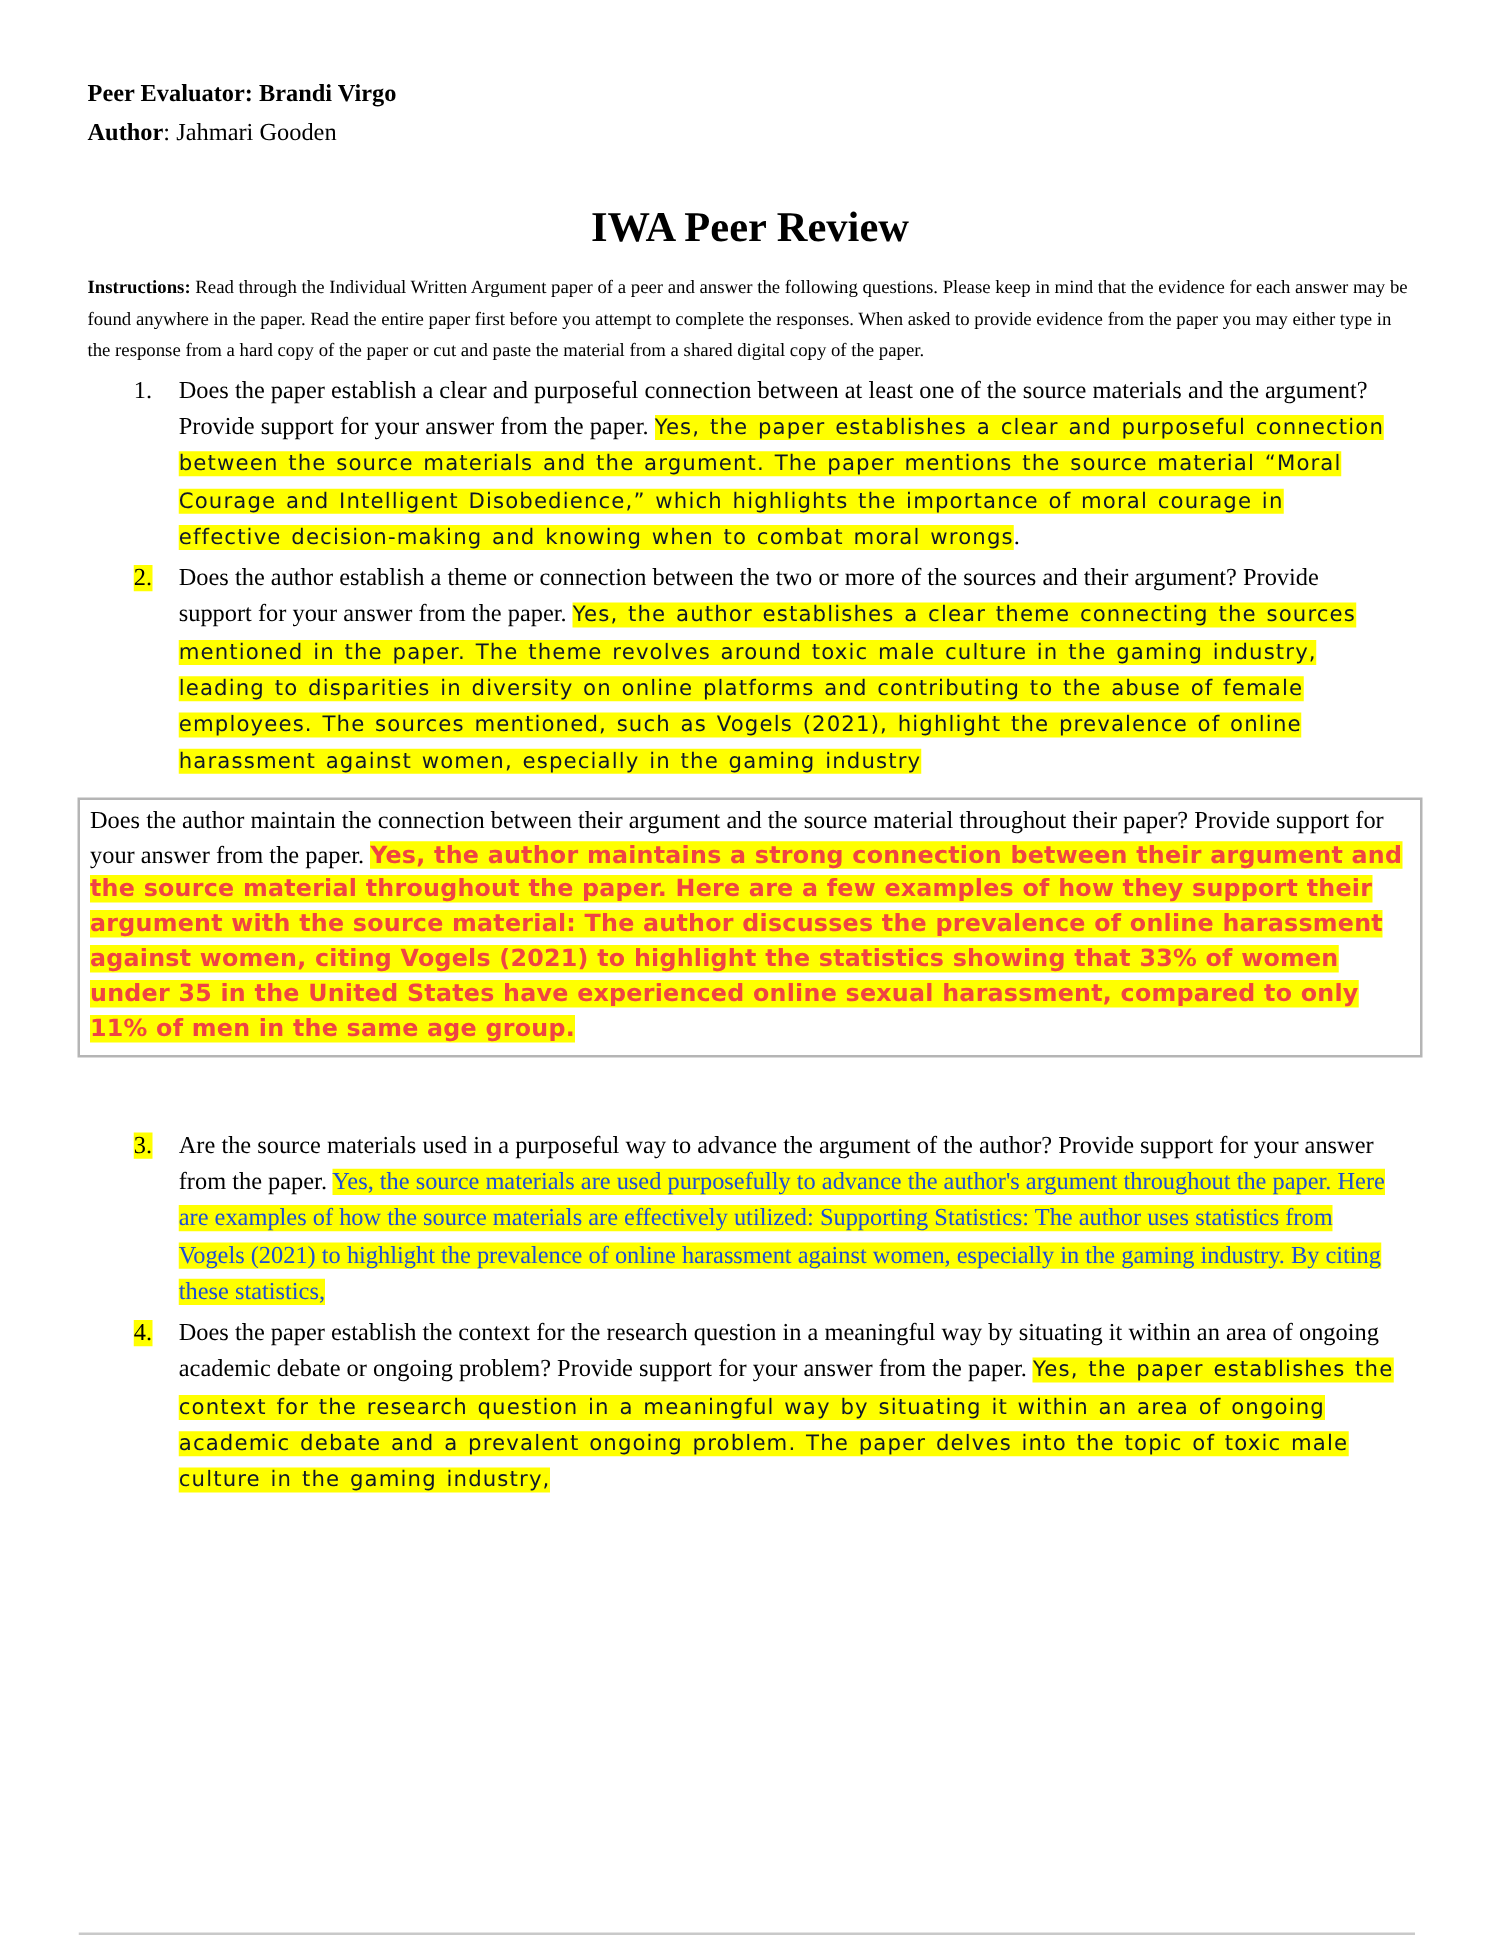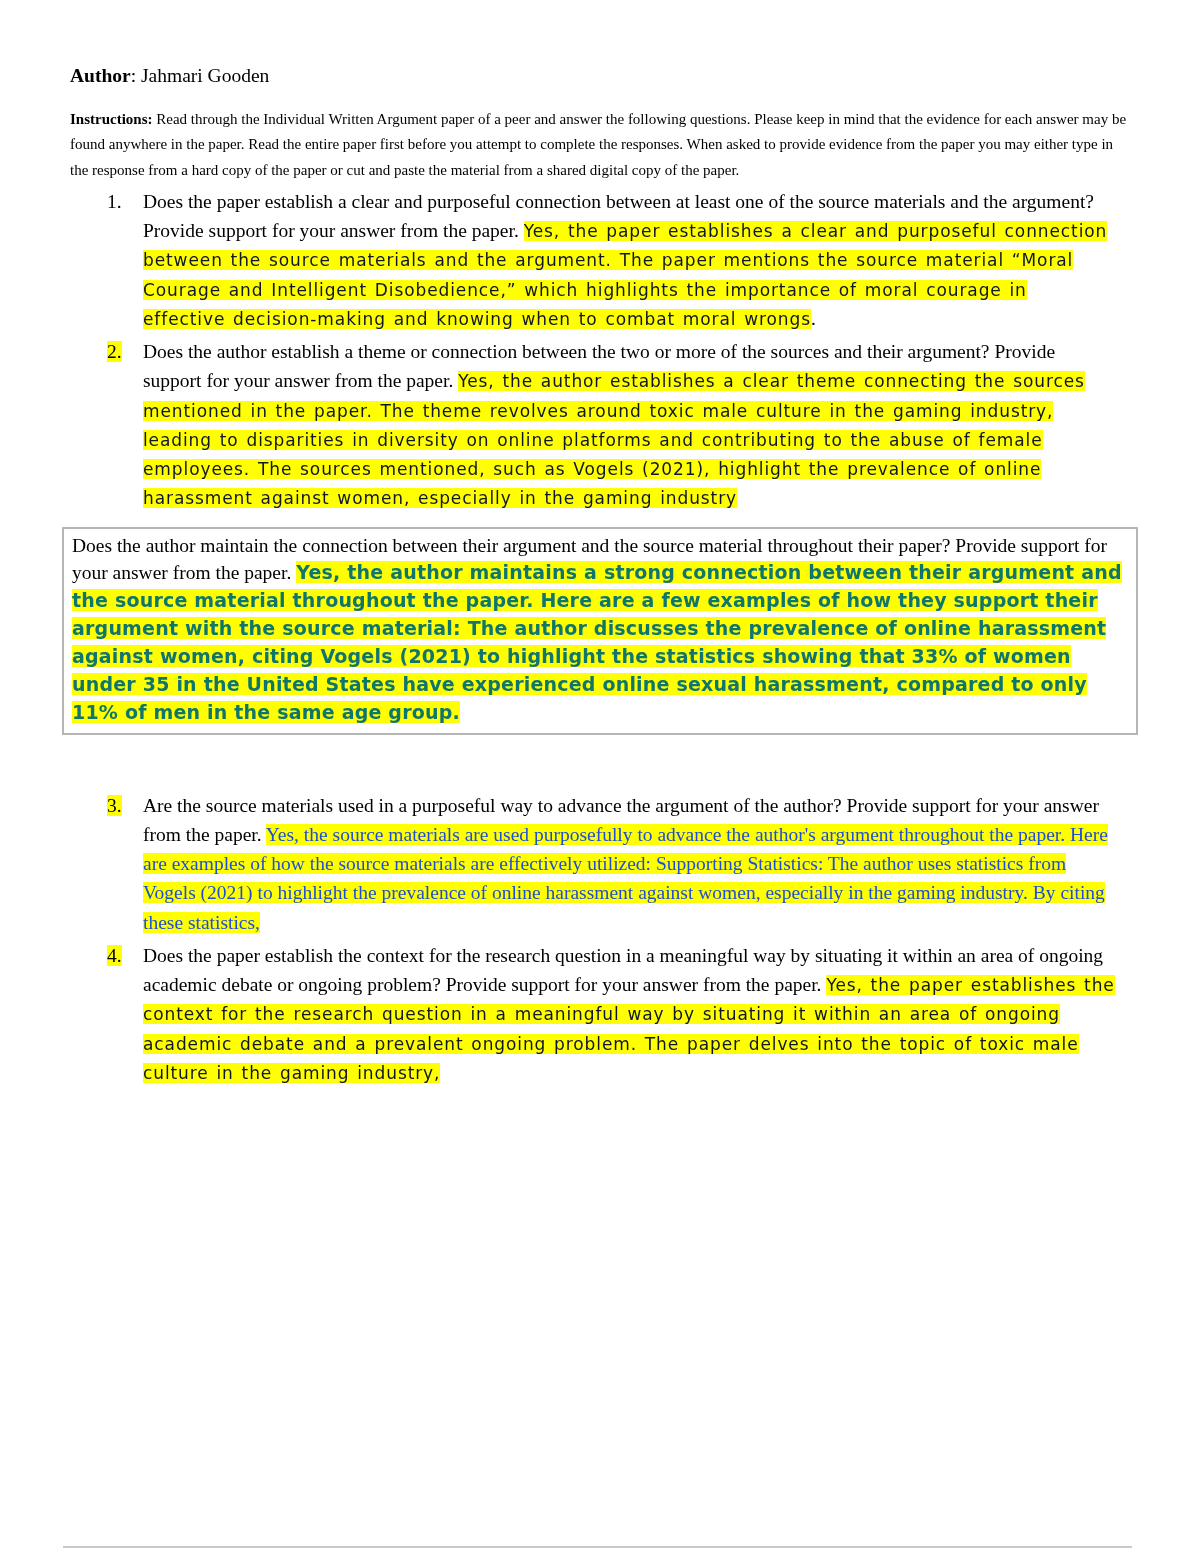--- a/index.html
+++ b/index.html
@@ -74,42 +74,44 @@
     border: 2px solid #b5b5b5;
     margin: 14px -8px 0 -8px;
     padding: 3px 8px 6px 8px;
     font-size: 19.5px;
     line-height: 1.43;
   }
   .qbox .ans-bold {
     font-family: "DejaVu Sans", sans-serif;
     font-weight: bold;
     font-size: 19px;
-    color: #0f766e;
+    color: #ef4444;
     letter-spacing: 0.2px;
   }
   .item-after-box { margin-top: 56px; }
   .bottom-line {
     position: absolute;
     left: 63px;
     right: 68px;
     bottom: 5px;
     border-top: 2px solid #c9c9c9;
     height: 0;
   }
 </style>
 </head>
 <body>
 
 <div class="page">
 
   <div>
+    <p class="header-line bold">Peer Evaluator: Brandi Virgo</p>
     <p class="header-line"><span class="bold">Author</span><span>: Jahmari Gooden</span></p>
   </div>
 
+  <h1 class="title">IWA Peer Review</h1>
 
   <p class="para"><span class="bold">Instructions:</span><span> Read through the Individual Written Argument paper of a peer and answer the following questions.  Please keep in mind that the evidence for each answer may be found anywhere in the paper.  Read the entire paper first before you attempt to complete the responses.  When asked to provide evidence from the paper you may either type in the response from a hard copy of the paper or cut and paste the material from a shared digital copy of the paper.</span></p>
 
 
   <div class="list-item">
     <span class="num"><span class="numtext">1.</span></span>
     <div class="item-body"><span>Does the paper establish a clear  and purposeful connection between at least one of the source materials and the argument? Provide support for your answer from the paper. </span><span class="hl ans-sans">Yes, the paper establishes a clear and purposeful connection between the source materials and the argument. The paper mentions the source material “Moral Courage and Intelligent Disobedience,” which highlights the importance of moral courage in effective decision-making and knowing when to combat moral wrongs</span><span>.</span></div>
   </div>
 
   <div class="list-item">

